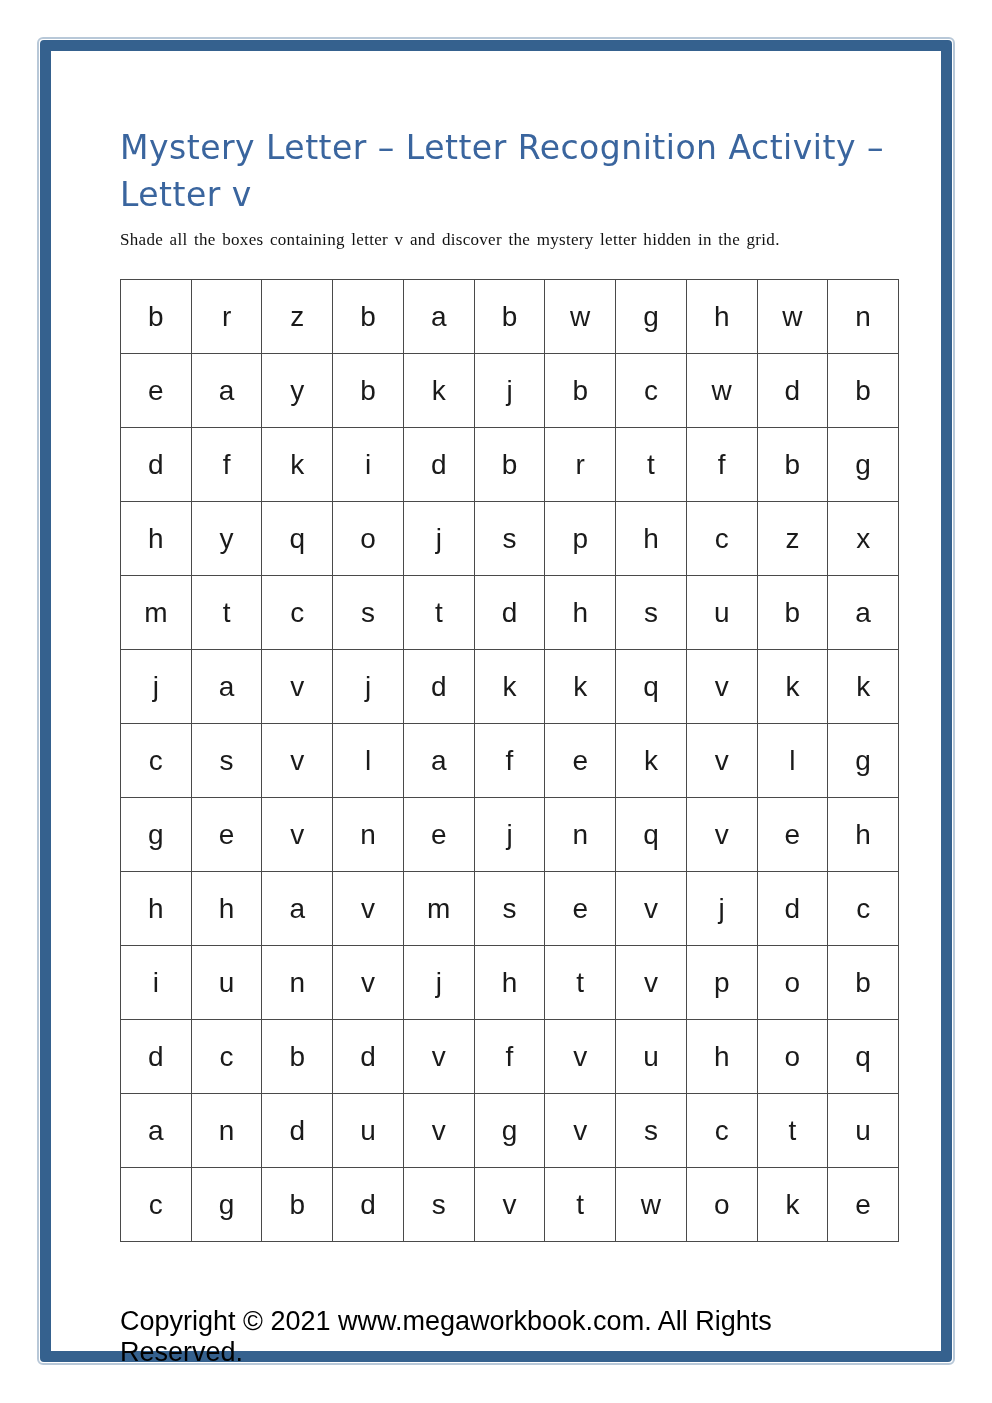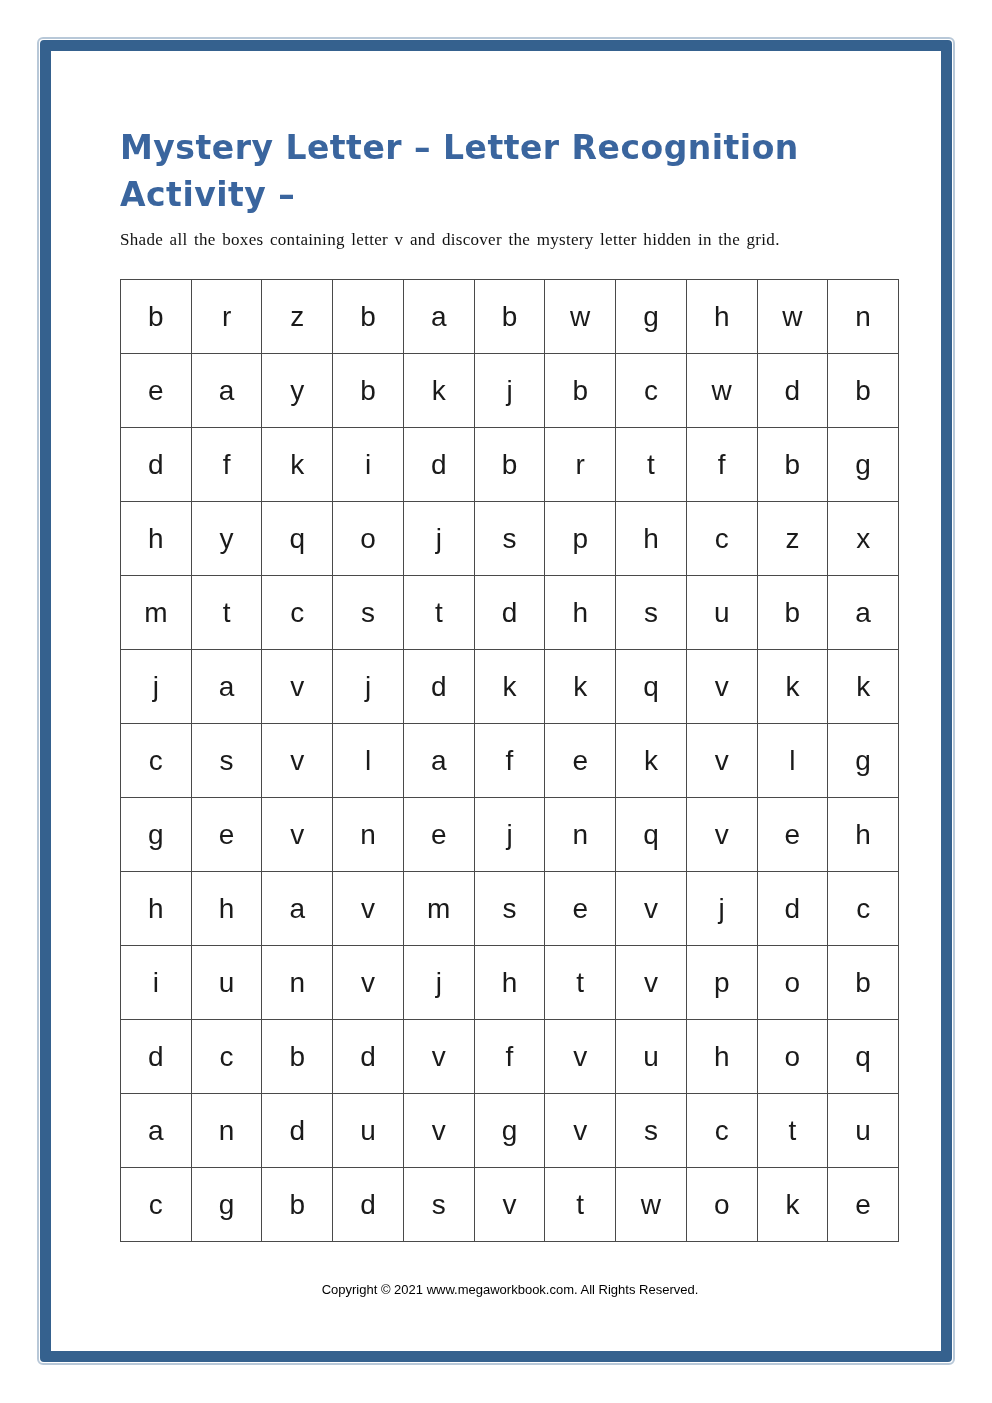--- a/index.html
+++ b/index.html
@@ -29,21 +29,21 @@
     pointer-events: none;
   }
   .content {
     position: absolute;
     left: 120px;
     top: 124px;
     width: 780px;
   }
   .title {
     color: #3a659e;
-    font-weight: bold;
+    font-weight: normal;
     font-size: 33px;
     line-height: 47px;
     letter-spacing: 0.5px;
     font-family: "DejaVu Sans", sans-serif;
   }
   .instructions {
     margin-top: 9px;
     width: 780px;
     font-size: 17px;
     line-height: 26px;
@@ -70,35 +70,36 @@
     align-items: center;
     justify-content: center;
     cursor: pointer;
   }
   .cell span {
     font-size: 28px;
     color: #1a1a1a;
     font-family: "Liberation Sans", sans-serif;
   }
   .footer {
-    margin-top: 40px;
+    margin-top: 64px;
     width: 780px;
-    text-align: center;
-    font-size: 13px;
+    text-align: left;
+    font-size: 27px;
     color: #000000;
     font-family: "Liberation Sans", sans-serif;
   }
 </style>
 </head>
 <body>
 
 <div class="page-frame"></div>
 
 <div class="content">
   <h1 class="title"><span>Mystery Letter – Letter Recognition Activity –</span><br>
+    <span>Letter v</span>
   </h1>
 
   <p class="instructions">Shade all the boxes containing letter v and discover the mystery letter hidden in the grid.</p>
 
   <div class="letter-grid">
       <div class="cell">
         <span>b</span>
       </div>
       <div class="cell">
         <span>r</span>

